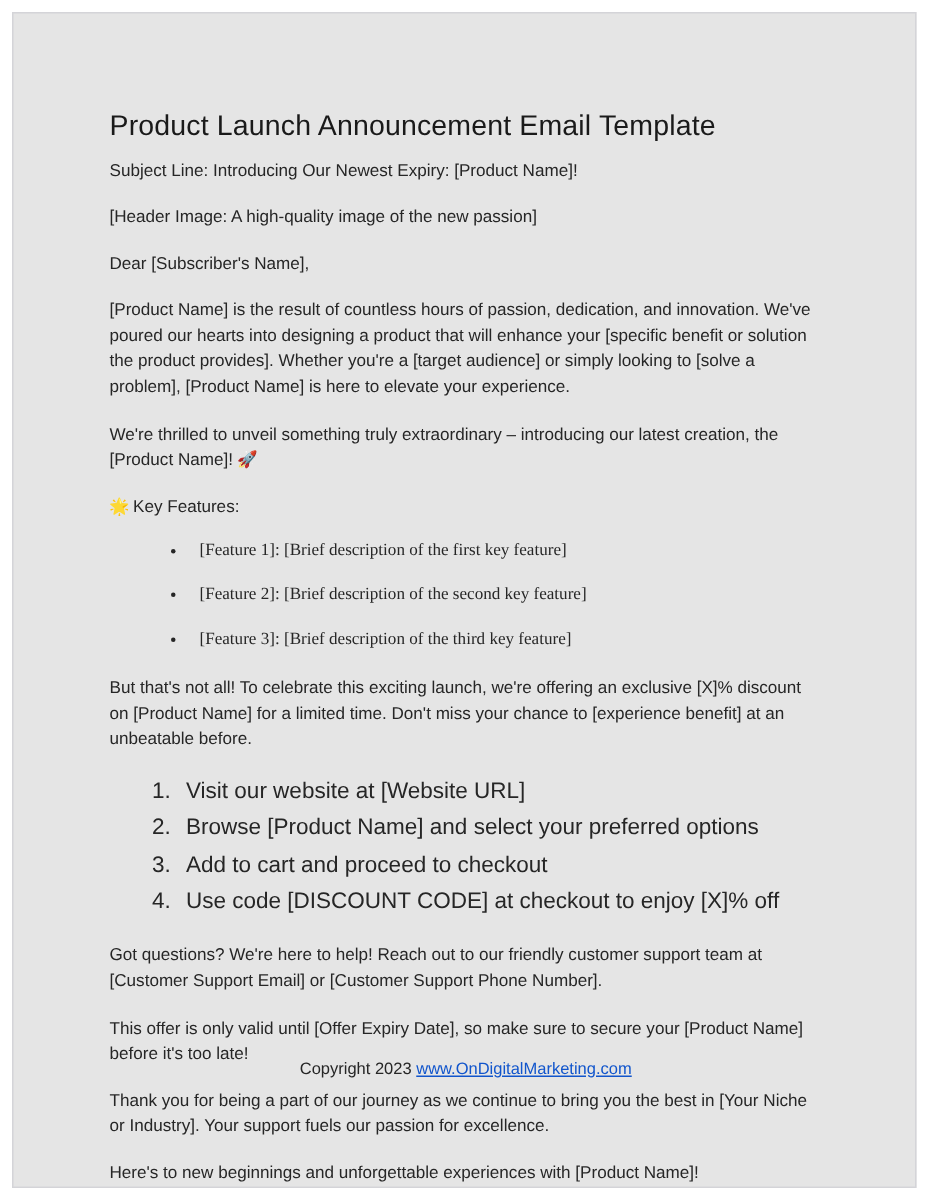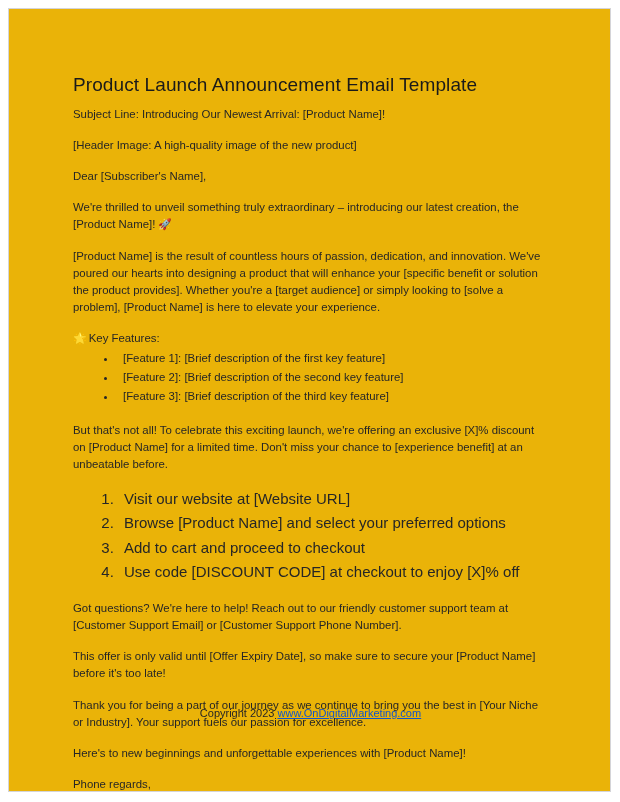--- a/index.html
+++ b/index.html
@@ -14,21 +14,21 @@
     overflow: hidden;
   }
 
   #page-frame {
     position: absolute;
     left: 8px;
     top: 8px;
     width: 603px;
     height: 784px;
     border: 1px solid #d4d4d8;
-    background: #eab308;
+    background: #e5e5e5;
     box-sizing: border-box;
   }
 
   #doc-body {
     position: absolute;
     left: 64px;
     top: 64px;
     width: 470px;
   }
 
@@ -70,21 +70,22 @@
     list-style-type: disc;
     margin: 0 0 16px 0;
     padding-left: 41px;
     font-size: 11.4px;
     color: #262626;
   }
 
   ul.feature-list li {
     line-height: 1.52;
     padding-left: 7px;
-    margin: 2px;
+    margin: 12px;
+    font-family: Liberation Serif, serif;
   }
 
   ol.steps-list {
     list-style-type: decimal;
     margin: 0 0 16px 0;
     padding-left: 45px;
     font-size: 15px;
     color: #262626;
   }
 
@@ -115,29 +116,29 @@
 </style>
 </head>
 <body>
 
 <div id="page-frame">
 
   <div id="doc-body">
 
     <h1 class="doc-title">Product Launch Announcement Email Template</h1>
 
-    <p class="para tight">Subject Line: Introducing Our Newest Arrival: [Product Name]!</p>
+    <p class="para tight">Subject Line: Introducing Our Newest Expiry: [Product Name]!</p>
 
-    <p class="para tight">[Header Image: A high-quality image of the new product]</p>
+    <p class="para tight">[Header Image: A high-quality image of the new passion]</p>
 
     <p class="para tight">Dear [Subscriber's Name],</p>
 
+    <p class="para tight">[Product Name] is the result of countless hours of passion, dedication, and innovation. We've poured our hearts into designing a product that will enhance your [specific benefit or solution the product provides]. Whether you're a [target audience] or simply looking to [solve a problem], [Product Name] is here to elevate your experience.</p>
+
     <p class="para tight"><span>We're thrilled to unveil something truly extraordinary – introducing our latest creation, the [Product Name]! </span><span class="emoji">🚀</span></p>
-
-    <p class="para tight">[Product Name] is the result of countless hours of passion, dedication, and innovation. We've poured our hearts into designing a product that will enhance your [specific benefit or solution the product provides]. Whether you're a [target audience] or simply looking to [solve a problem], [Product Name] is here to elevate your experience.</p>
 
     <p class="para nogap"><span class="emoji emoji-lead">🌟</span><span>Key Features:</span></p>
 
     <ul class="feature-list">
       <li>[Feature 1]: [Brief description of the first key feature]</li>
       <li>[Feature 2]: [Brief description of the second key feature]</li>
       <li>[Feature 3]: [Brief description of the third key feature]</li>
     </ul>
 
     <p class="para tight">But that's not all! To celebrate this exciting launch, we're offering an exclusive [X]% discount on [Product Name] for a limited time. Don't miss your chance to [experience benefit] at an unbeatable before.</p>

